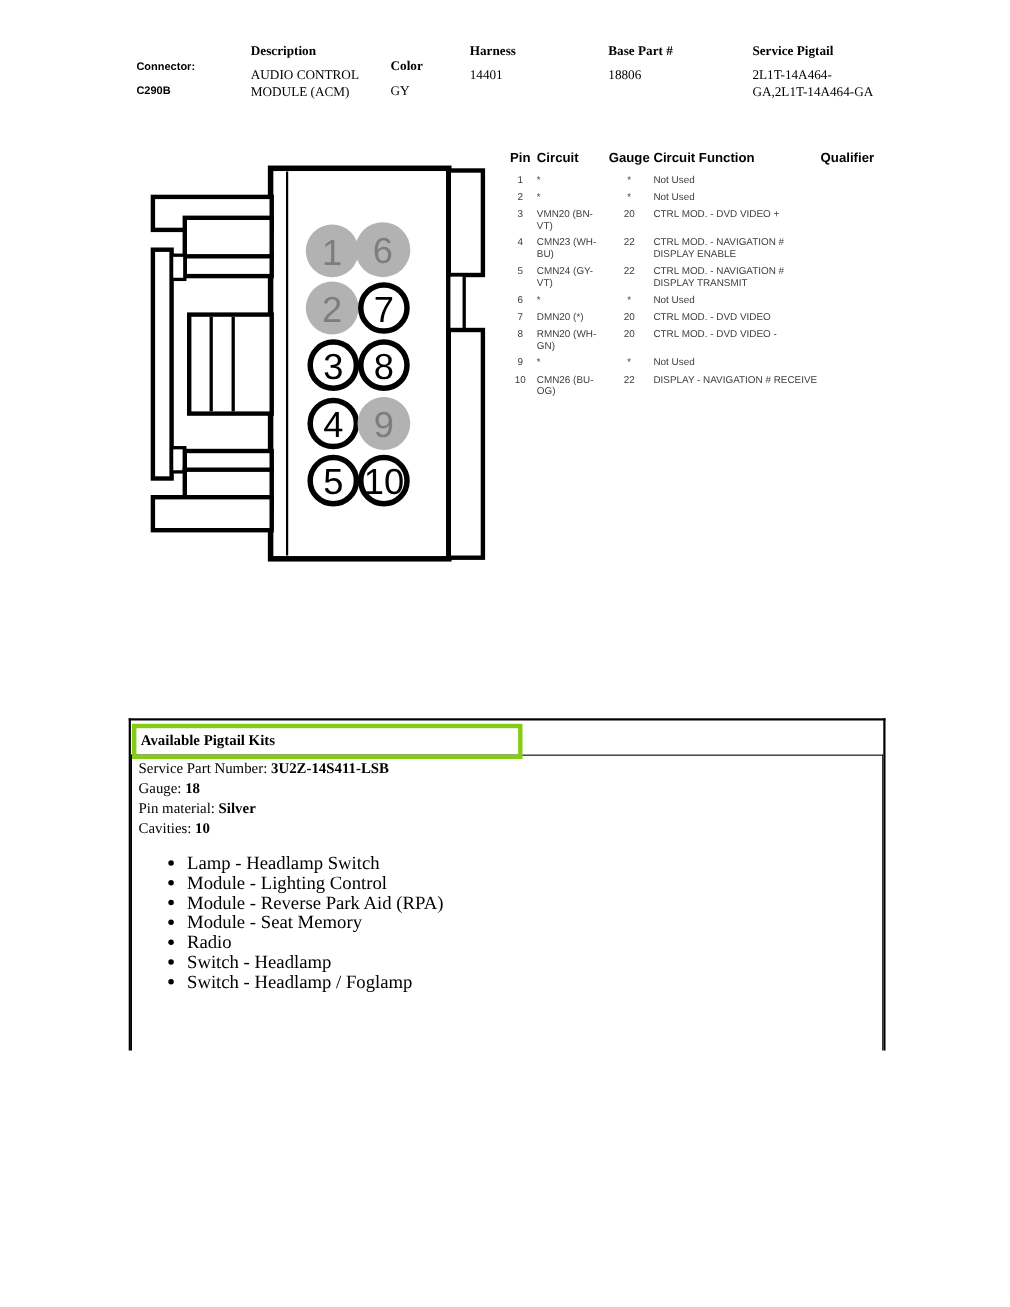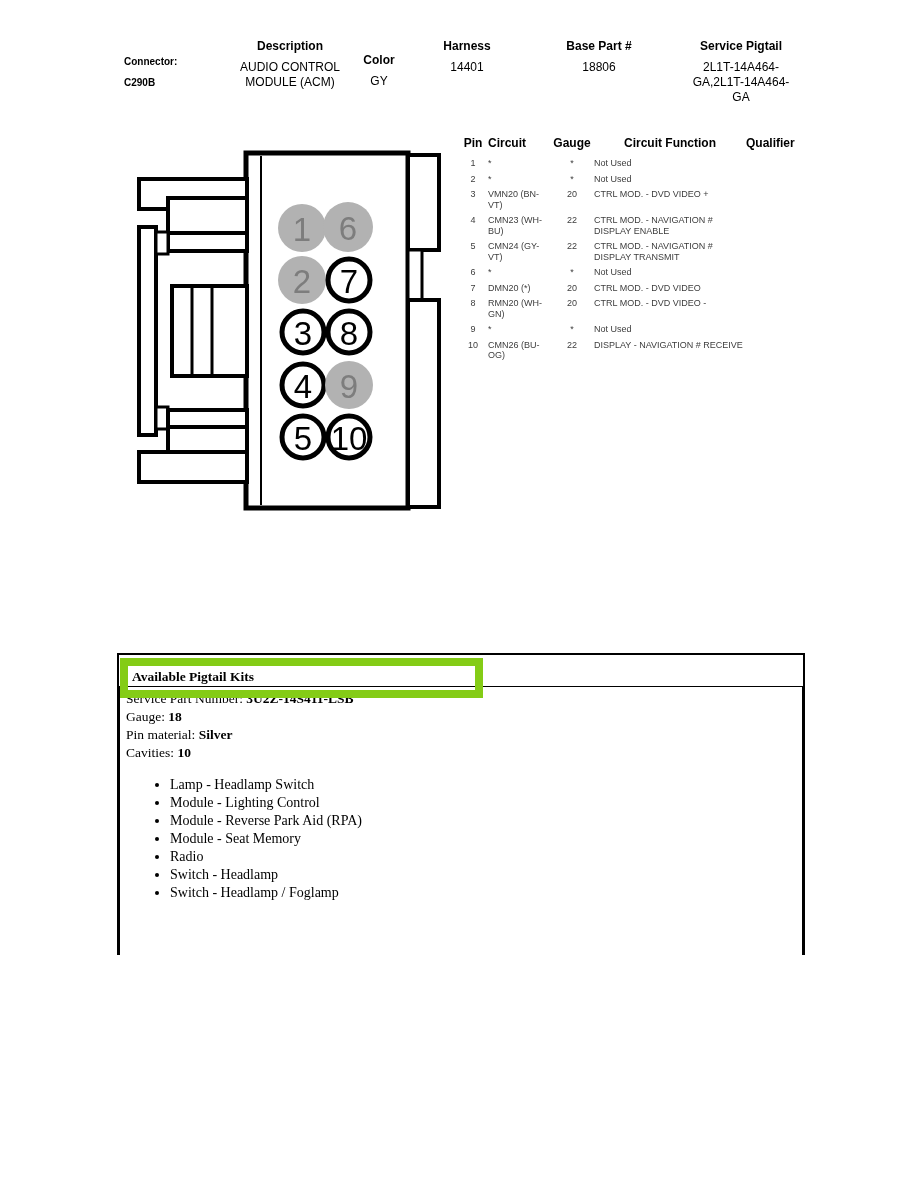--- a/index.html
+++ b/index.html
@@ -1,21 +1,21 @@
 <!DOCTYPE html>
 <html><head>
 <meta charset="utf-8">
 <style>
   html,body{margin:0;padding:0;background:#fff;}
   #page{position:relative;width:918px;height:1188px;background:#ffffff;overflow:hidden;
         font-family:"Liberation Sans",sans-serif;color:#000;}
 
   
   .conn-title{position:absolute;left:124px;top:51px;font-size:10px;font-weight:bold;line-height:21px;}
-  .hcol{position:absolute;text-align:center;}
+  .hcol{position:absolute;font-family:Liberation Serif, serif;}
   .hcol .lbl{font-size:12px;font-weight:bold;margin-bottom:7px;}
   .hcol .val{font-size:12px;line-height:15px;}
   .hcol-desc{left:228px;top:39px;width:124px;}
   .hcol-color{left:355px;top:53px;width:48px;}
   .hcol-harness{left:427px;top:39px;width:80px;}
   .hcol-base{left:553px;top:39px;width:92px;}
   .hcol-pigtail{left:684px;top:39px;width:114px;}
 
   
   #diagram{position:absolute;left:120px;top:140px;width:340px;height:380px;}
@@ -29,40 +29,40 @@
 
   
   #pin-table{position:absolute;left:458px;top:136px;border-collapse:collapse;}
   #pin-table th{font-size:12px;font-weight:bold;padding:0 0 5px 0;white-space:nowrap;}
   #pin-table td{font-size:9px;color:#3d3d3d;vertical-align:top;padding:3px 0 2px 0;line-height:10.5px;}
   .col-pin{width:30px;text-align:center;}
   .col-circuit{width:62px;text-align:left;}
   .col-gauge{width:44px;text-align:center;}
   .col-func{width:152px;text-align:left;}
   td.col-func{padding-left:6px;}
-  th.col-func{text-align:center;}
+  th.col-func{text-align:left;}
   .col-qual{width:56px;text-align:left;}
 
   
   #pigtail{position:absolute;left:117px;top:653px;width:684px;height:300px;
            border:2px solid #000;border-bottom:none;overflow:hidden;
            font-family:"Liberation Serif",serif;}
   #pigtail-header-row{position:relative;height:31px;}
   #pigtail-title-box{position:absolute;left:1px;top:3px;width:347px;height:24px;
-           border:8px solid #84cc16;}
+           border:4px solid #84cc16;}
   #pigtail-title-box .t{font-size:13.5px;font-weight:bold;padding:3px 0 0 4px;}
   #pigtail-body{display:flex;height:280px;}
   #kit-cell{flex:0 0 346px;border:1.5px solid #000;border-bottom:none;position:relative;margin-right:1px;}
   #kit-line{position:absolute;left:4px;bottom:10px;font-size:13.5px;}
   #detail-cell{flex:1;border:1.5px solid #000;border-bottom:none;padding:3px 6px;font-size:13.5px;}
   .detail-line{line-height:18px;}
   .bold{font-weight:bold;}
   #vehicle-uses-label{margin-top:18px;line-height:18px;}
   #vehicle-uses-list{margin:14px 0 0 0;padding-left:44px;}
-  #vehicle-uses-list li{line-height:18px;font-size:14px;}
+  #vehicle-uses-list li{line-height:18px;font-size:17px;}
 </style>
 </head>
 <body>
 
 <div id="page">
 
   <div class="conn-title">
     <div>Connector:</div>
     <div>C290B</div>
   </div>

